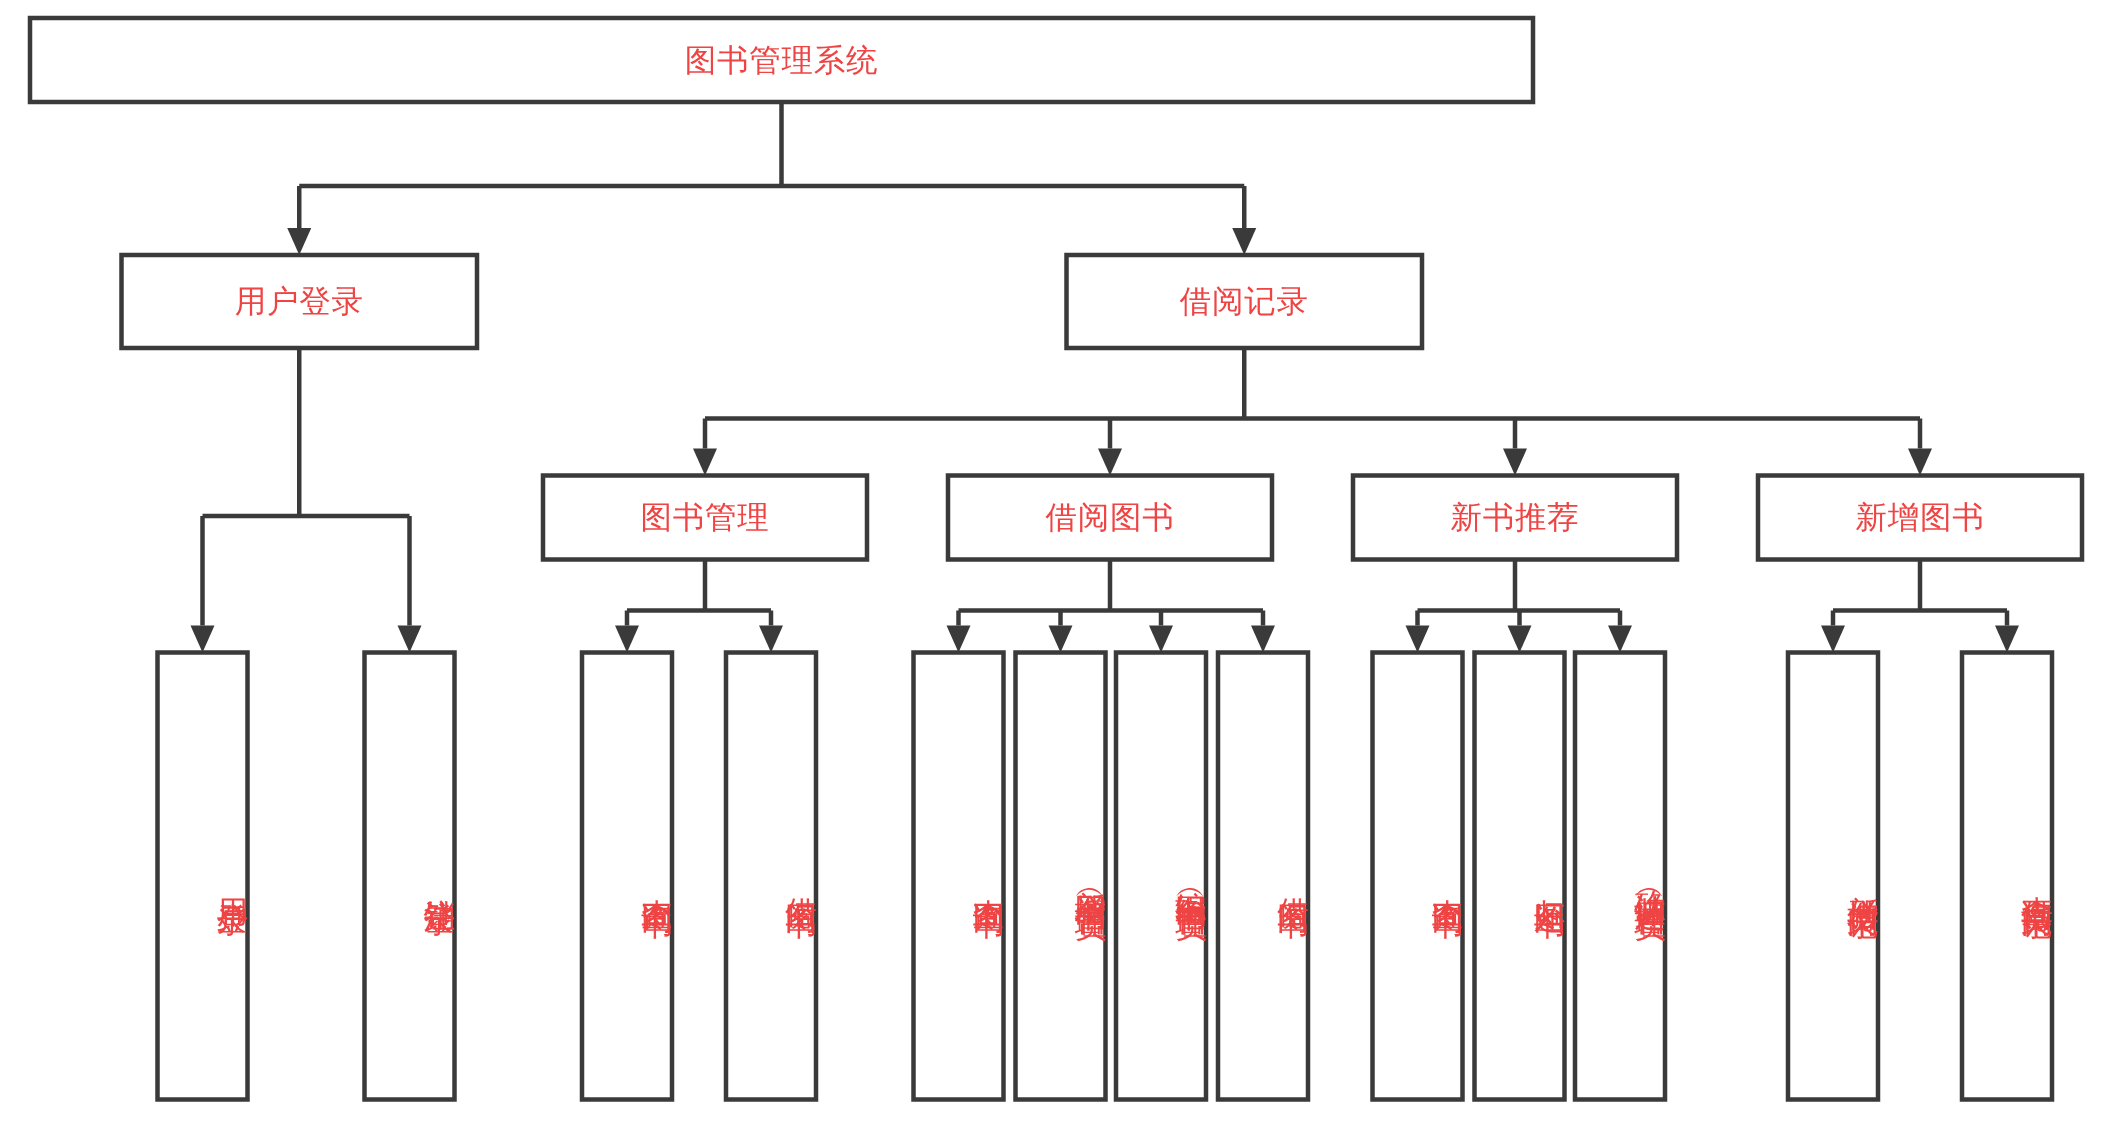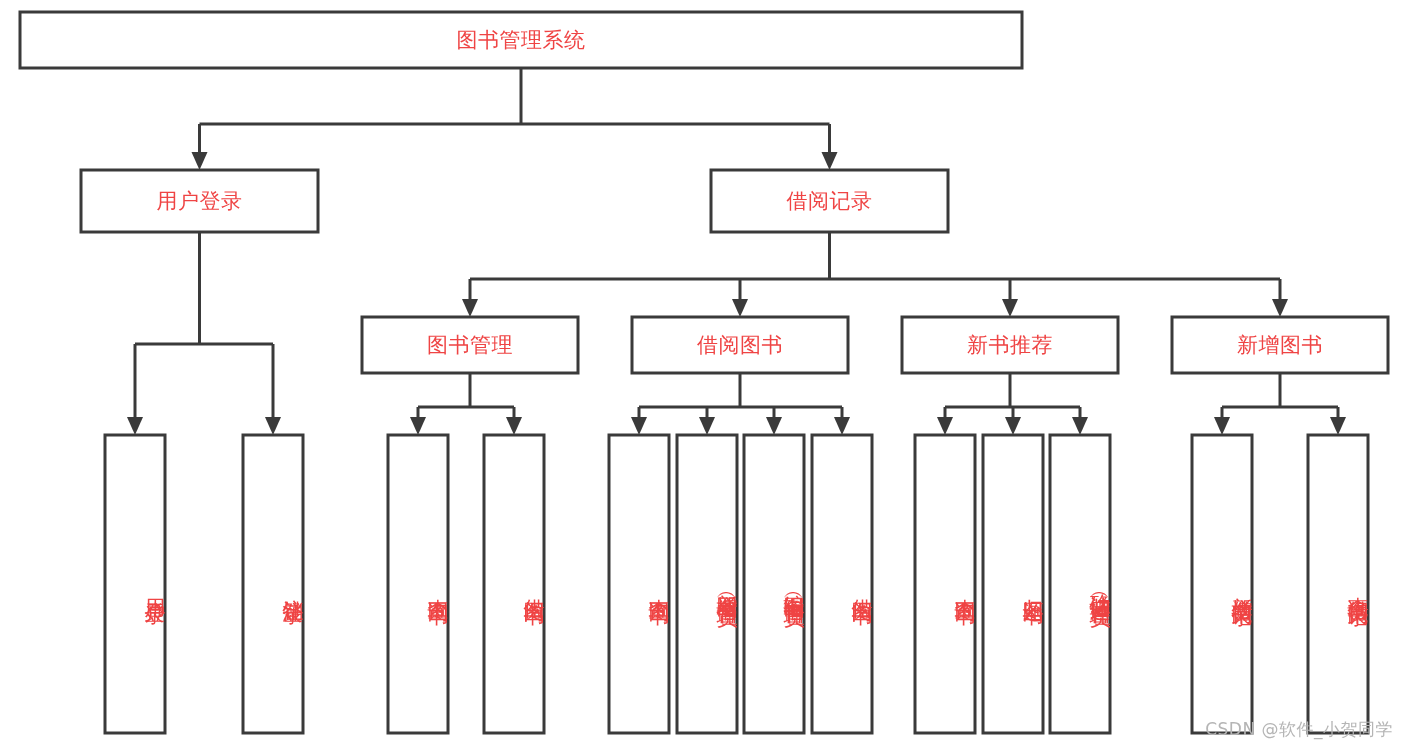--- a/index.html
+++ b/index.html
@@ -178,14 +178,13 @@
       <div class="node-label vertical" style="left: 609px; top: 435px; width: 60px; height: 298px;">查询图书</div>
       <div class="node-label vertical" style="left: 677px; top: 435px; width: 60px; height: 298px;">新增图书（管理员）</div>
       <div class="node-label vertical" style="left: 744px; top: 435px; width: 60px; height: 298px;">编辑图书（管理员）</div>
       <div class="node-label vertical" style="left: 812px; top: 435px; width: 60px; height: 298px;">借阅图书</div>
       <div class="node-label vertical" style="left: 915px; top: 435px; width: 60px; height: 298px;">查询图书</div>
       <div class="node-label vertical" style="left: 983px; top: 435px; width: 60px; height: 298px;">归还图书</div>
       <div class="node-label vertical" style="left: 1050px; top: 435px; width: 60px; height: 298px;">确认归还（管理员）</div>
       <div class="node-label vertical" style="left: 1192px; top: 435px; width: 60px; height: 298px;">新增借阅记录</div>
       <div class="node-label vertical" style="left: 1308px; top: 435px; width: 60px; height: 298px;">查询借阅记录</div>
     </div>
-  <div class="watermark">CSDN @软件_小贺同学</div>
 </div>
 
 </body></html>

